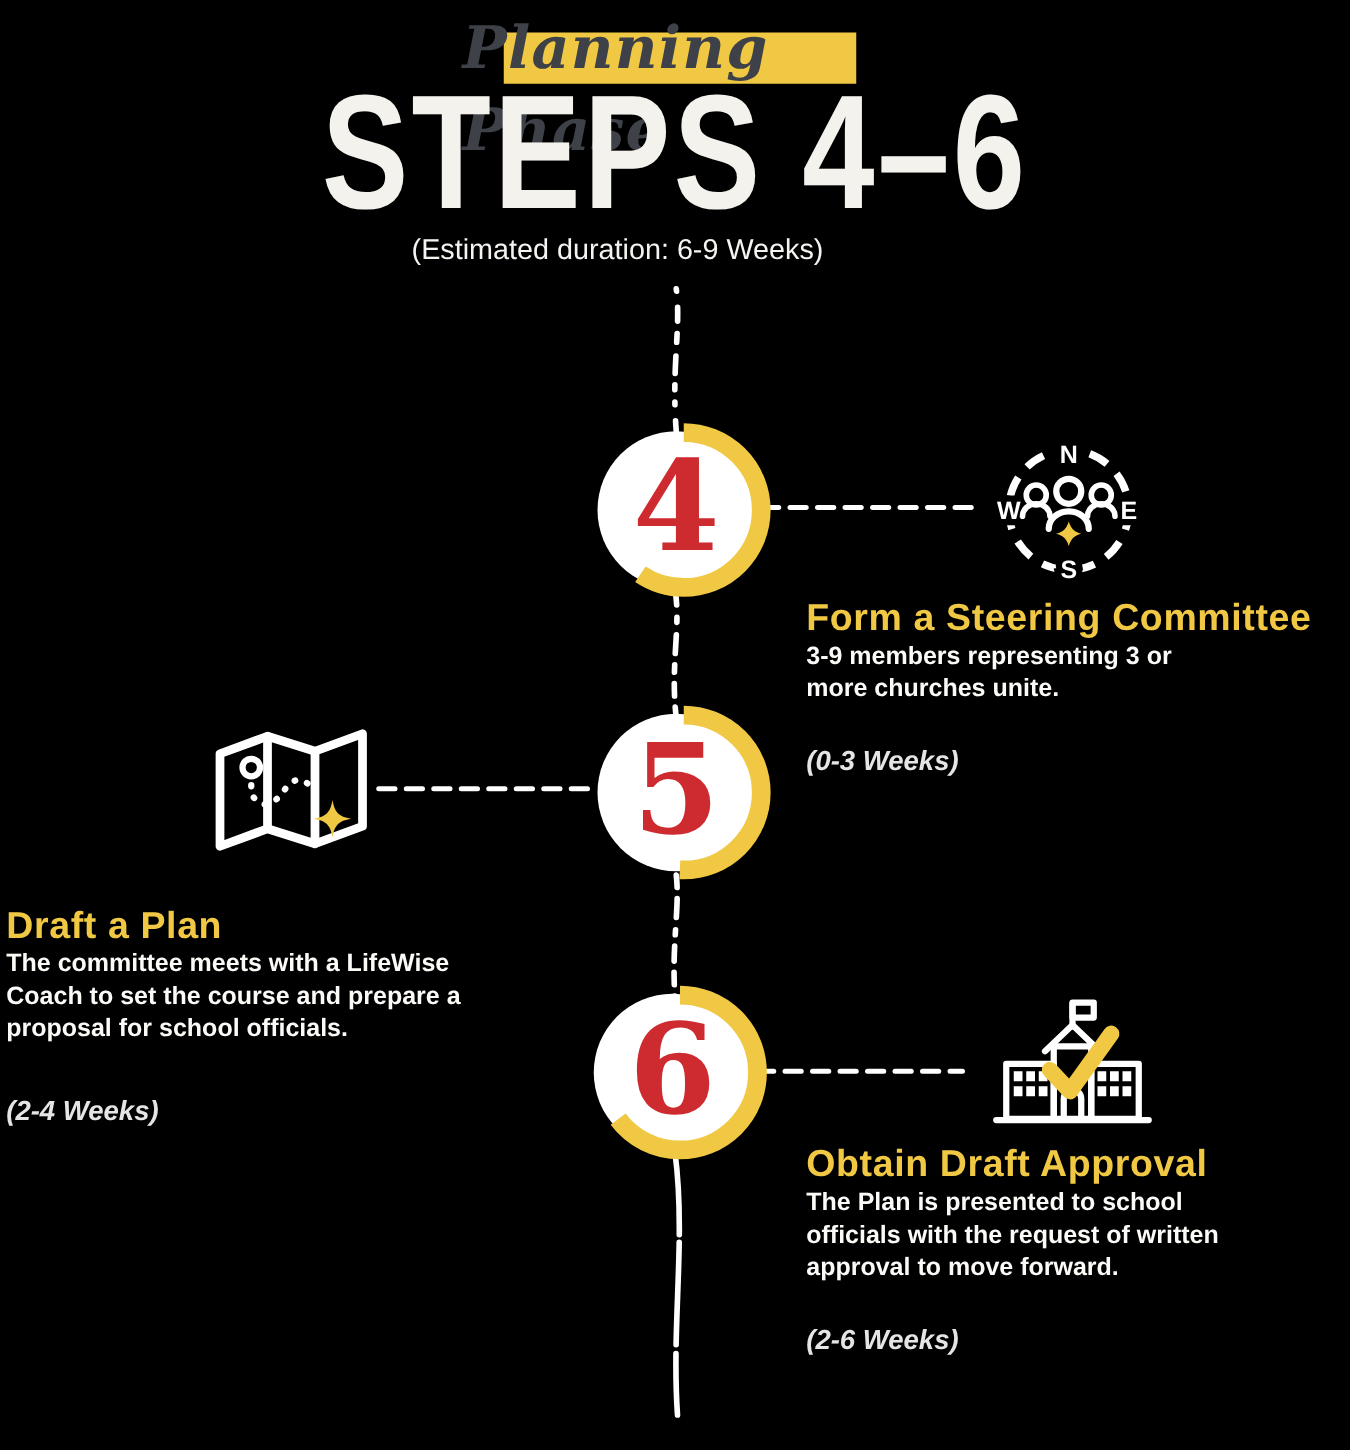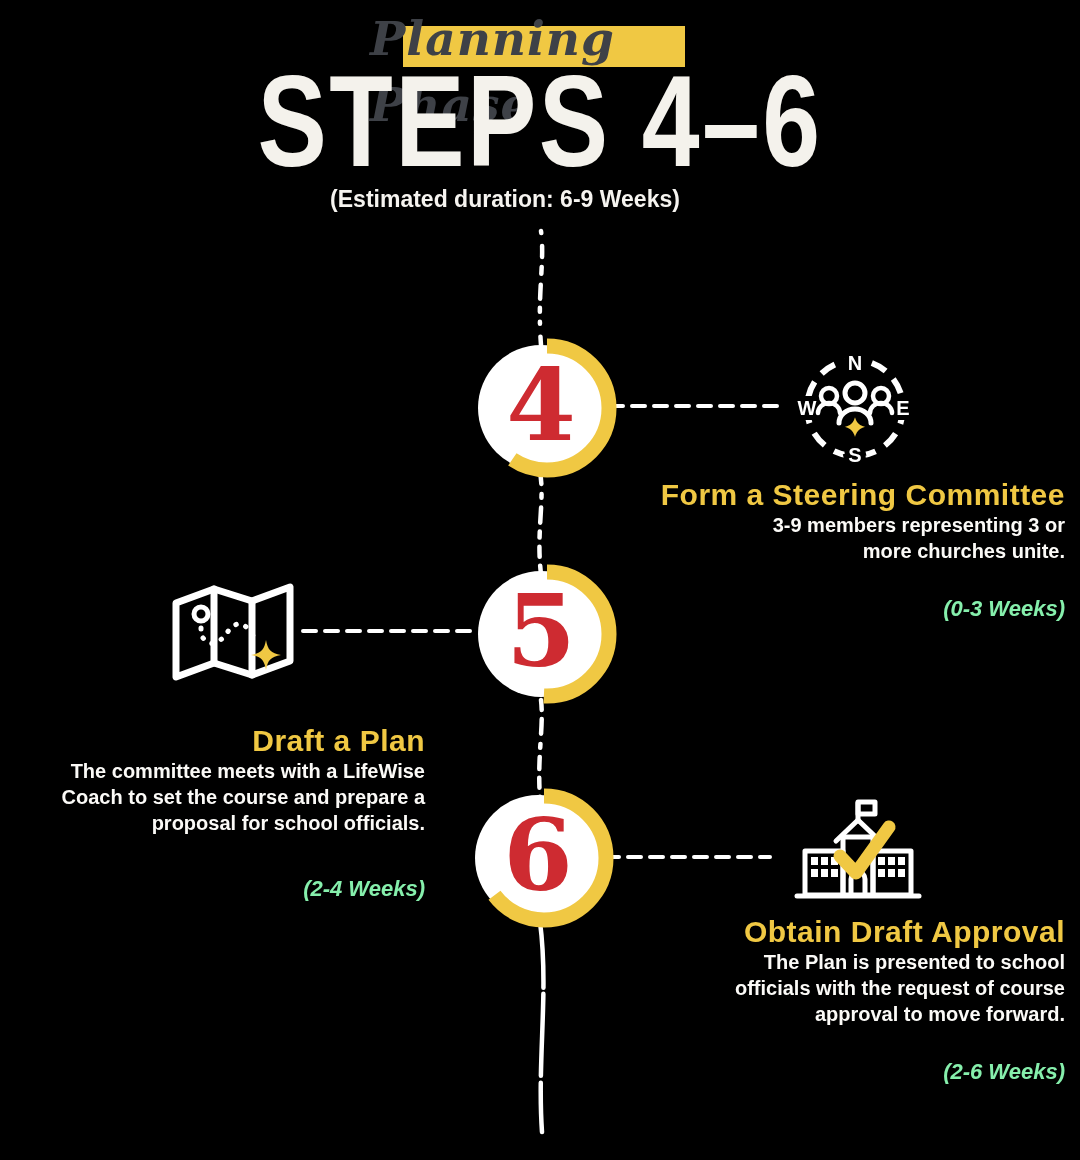--- a/index.html
+++ b/index.html
@@ -14,42 +14,42 @@
     font-family:"DejaVu Serif",serif;font-style:italic;font-weight:bold;
     font-size:47px;line-height:66px;color:#3E4147;letter-spacing:1px;
   }
   .big-title{
     position:absolute;left:0;top:58px;width:1080px;text-align:center;
     font-size:130px;line-height:126px;font-weight:bold;color:#F4F2EC;
     letter-spacing:3px;transform:scaleX(0.80);transform-origin:center;
     white-space:nowrap;
   }
   .subtitle{
-    position:absolute;left:11px;top:186px;width:988px;text-align:center;
-    font-size:23px;font-weight:bold;color:#F6F4F0;letter-spacing:0px;
+    position:absolute;left:0;top:186px;width:988px;text-align:center;
+    font-size:23px;font-weight:normal;color:#F6F4F0;letter-spacing:0px;
   }
   
   .lines{position:absolute;left:0;top:0;}
   .circle-box{position:absolute;width:160px;height:160px;}
   .circle-box svg{position:absolute;left:0;top:0;}
   .step-num{
     position:absolute;left:0;top:0;width:160px;height:160px;
     display:flex;align-items:center;justify-content:center;
     font-family:"DejaVu Serif",serif;font-weight:bold;font-size:100px;
     color:#CE2B31;padding-bottom:6px;box-sizing:border-box;
   }
   .icon-box{position:absolute;}
   
-  .col{position:absolute;width:420px;text-align:right;}
+  .col{position:absolute;width:420px;text-align:left;}
   .step-title{font-size:30px;font-weight:bold;color:#F0C843;letter-spacing:.5px;}
   .step-desc{
     font-size:20px;line-height:26px;font-weight:bold;color:#FBFAF7;
     white-space:pre-line;
   }
-  .step-weeks{font-size:22px;font-style:italic;font-weight:bold;color:#86efac;margin-top:32px;}
+  .step-weeks{font-size:22px;font-style:italic;font-weight:bold;color:#e5e5e5;margin-top:32px;}
 </style>
 </head>
 <body>
 
 <div class="stage">
 
   <svg class="lines" width="1080" height="1160">
     <g stroke="#FFFFFF" fill="none" stroke-linecap="round">
       <path d="M541 231 C545 262 537 292 541 345" stroke-width="4.5" stroke-dasharray="2 13 11 10 7 11 14 9 4 10"></path>
       <path d="M540 472 C545 500 536 532 541 574" stroke-width="4.5" stroke-dasharray="12 10 4 10 15 9 6 9 10 9"></path>
@@ -166,18 +166,18 @@
     <div class="step-title">Draft a Plan</div>
     <div class="step-desc">The committee meets with a LifeWise
 Coach to set the course and prepare a
 proposal for school officials.</div>
     <div class="step-weeks" style="margin-top:40px;">(2-4 Weeks)</div>
   </div>
 
   <div class="col" style="left:645px;top:915px;">
     <div class="step-title">Obtain Draft Approval</div>
     <div class="step-desc">The Plan is presented to school
-officials with the request of course
+officials with the request of written
 approval to move forward.</div>
     <div class="step-weeks">(2-6 Weeks)</div>
   </div>
 
 </div>
 
 </body></html>

